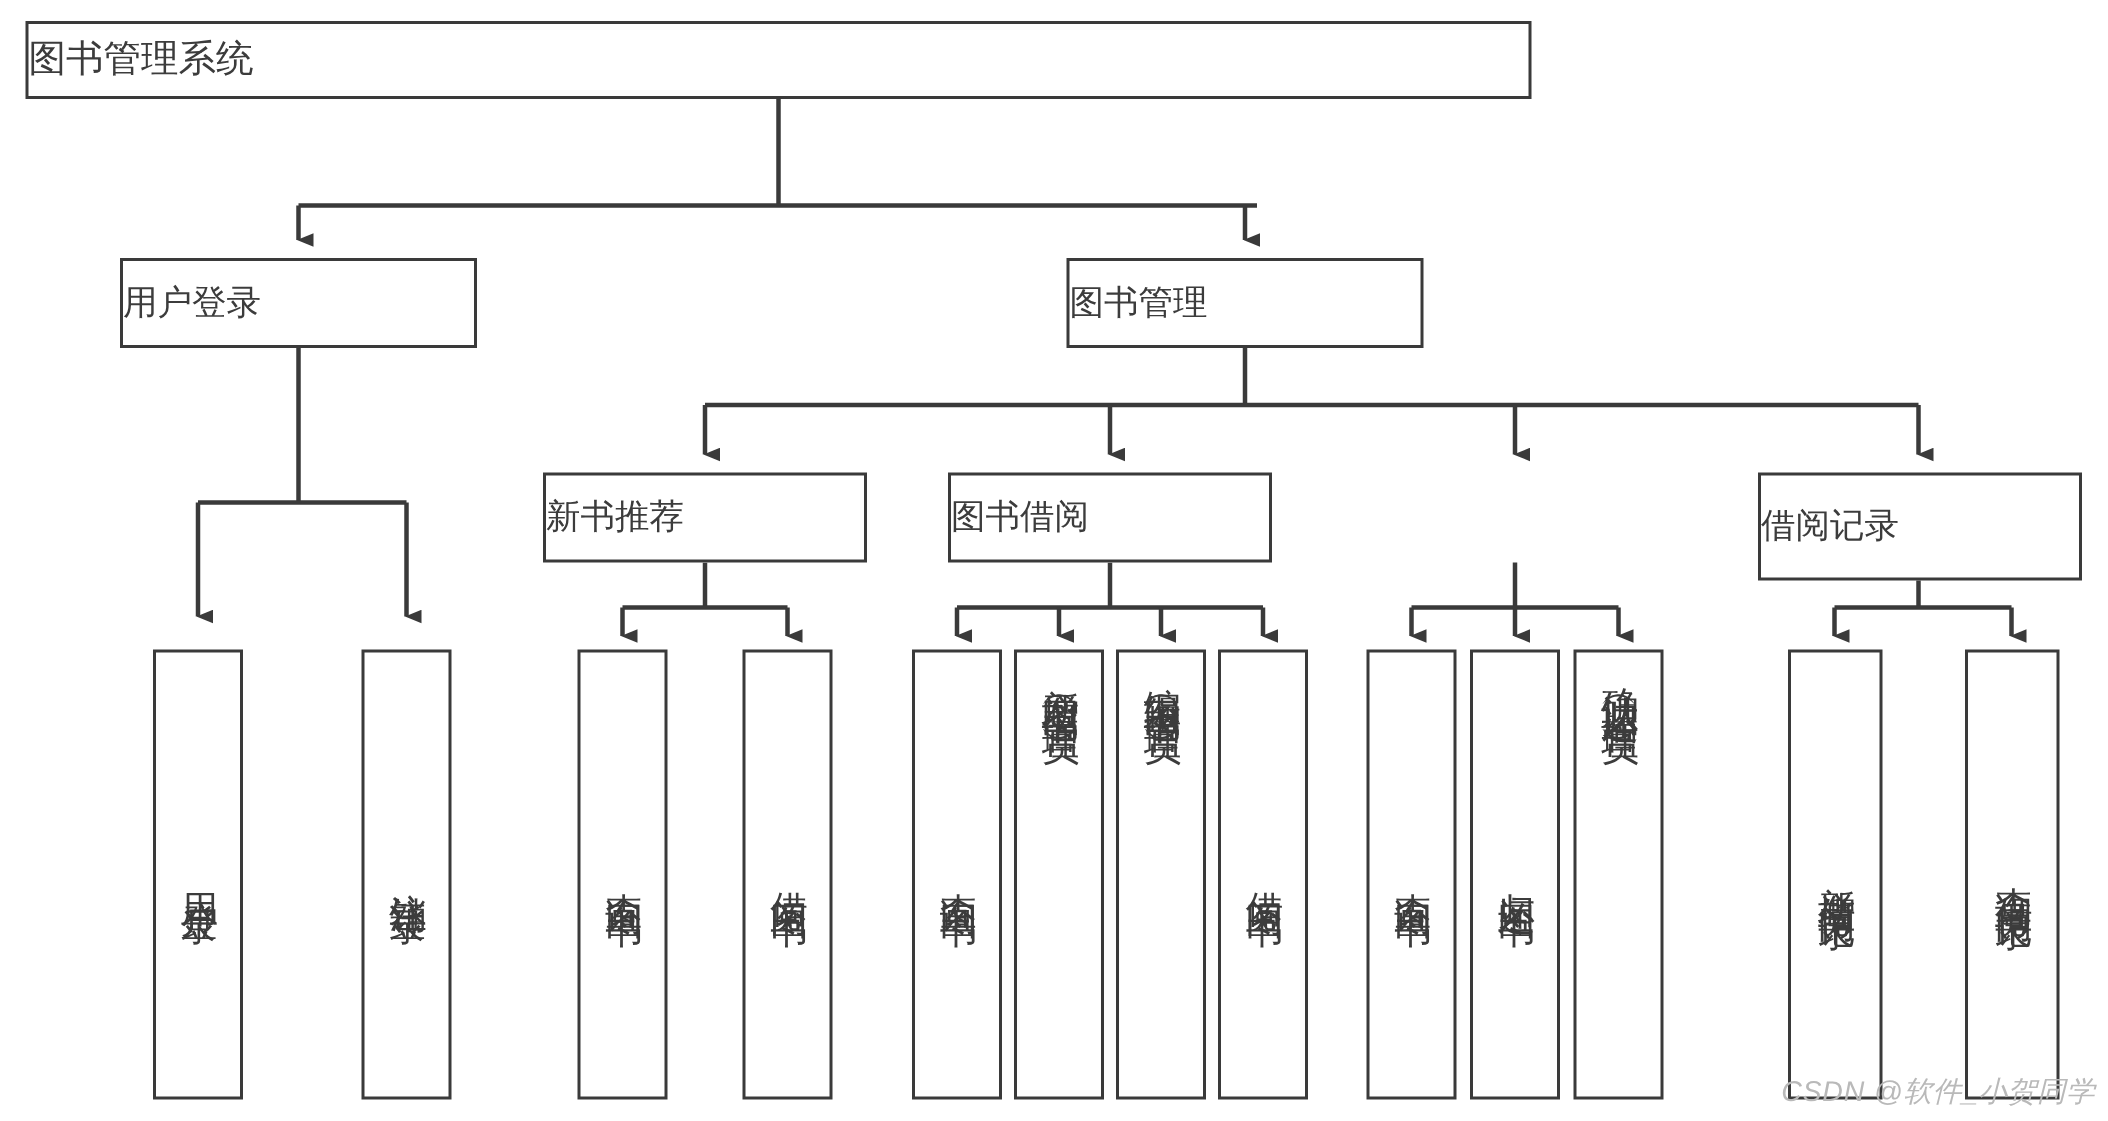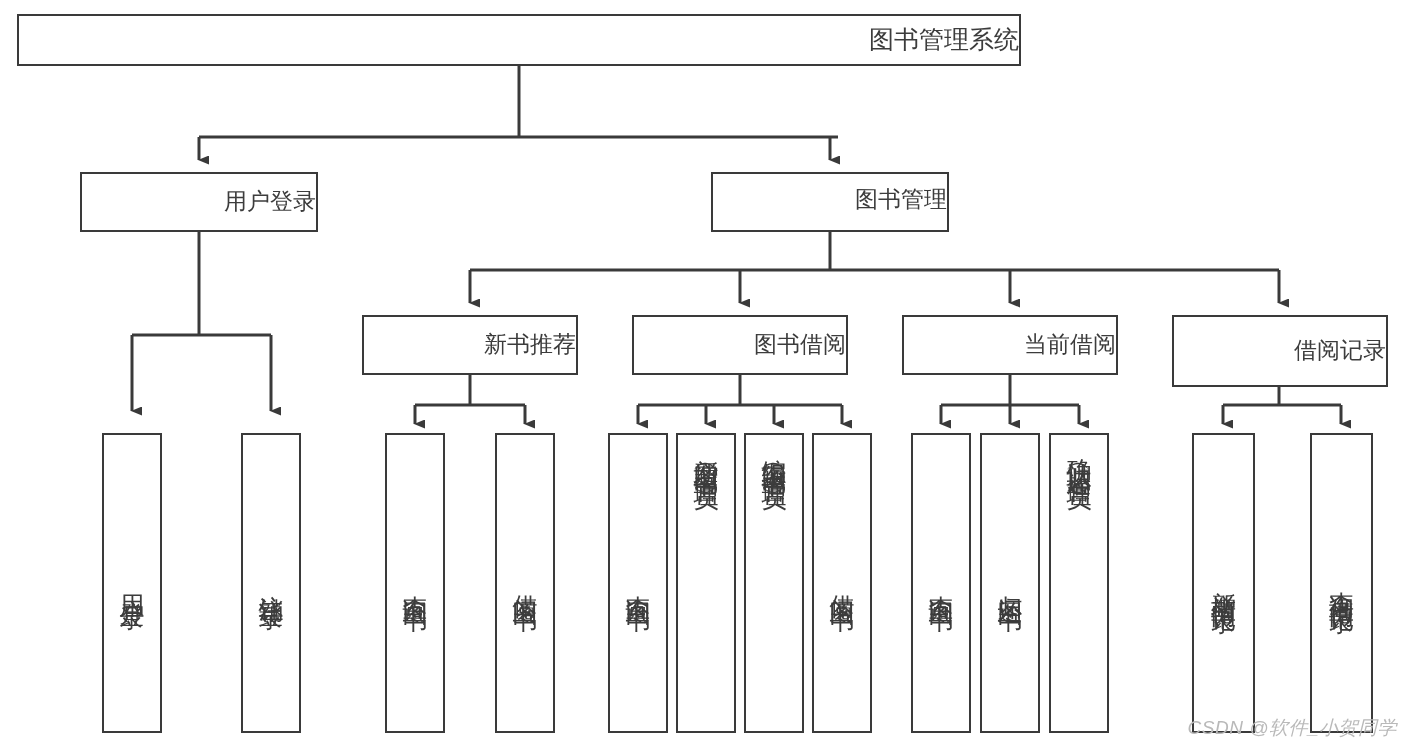--- a/index.html
+++ b/index.html
@@ -24,21 +24,21 @@
     width: 1405px;
     height: 747px;
   }
   .node {
     position: absolute;
     box-sizing: border-box;
     background: #ffffff;
     border: 2.5px solid #3a3a3a;
     display: flex;
     align-items: center;
-    justify-content: flex-end;
+    justify-content: flex-start;
     color: #3c3c3c;
   }
   .node .label {
     display: block;
     text-align: center;
     line-height: 1.18;
     white-space: nowrap;
   }
   .node.horiz .label {
     font-size: 23px;
@@ -132,33 +132,30 @@
     </g>
   </svg>
 
   <div class="node horiz root" style="left:17px; top:14px; width:1004px; height:52px;">
     <span class="label">图书管理系统</span>
   </div>
 
   <div class="node horiz" style="left:80px; top:172px; width:238px; height:60px;">
     <span class="label">用户登录</span>
   </div>
-  <div class="node horiz" style="left:711px; top:172px; width:238px; height:60px;font-family:Liberation Mono, monospace;">
+  <div class="node horiz" style="left:711px; top:172px; width:238px; height:60px;">
     <span class="label">图书管理</span>
   </div>
 
   <div class="node horiz" style="left:362px; top:315px; width:216px; height:60px;">
     <span class="label">新书推荐</span>
   </div>
   <div class="node horiz" style="left:632px; top:315px; width:216px; height:60px;">
     <span class="label">图书借阅</span>
   </div>
-  <div class="node horiz" style="left:902px; top:315px; width:216px; height:60px;">
-    <span class="label">当前借阅</span>
-  </div>
   <div class="node horiz" style="left:1172px; top:315px; width:216px; height:72px;">
     <span class="label">借阅记录</span>
   </div>
 
   <div class="node vert center" style="left:102px; top:433px; width:60px; height:300px;">
     <span class="label">用户登录</span>
   </div>
   <div class="node vert center" style="left:241px; top:433px; width:60px; height:300px;">
     <span class="label">注销登录</span>
   </div>

